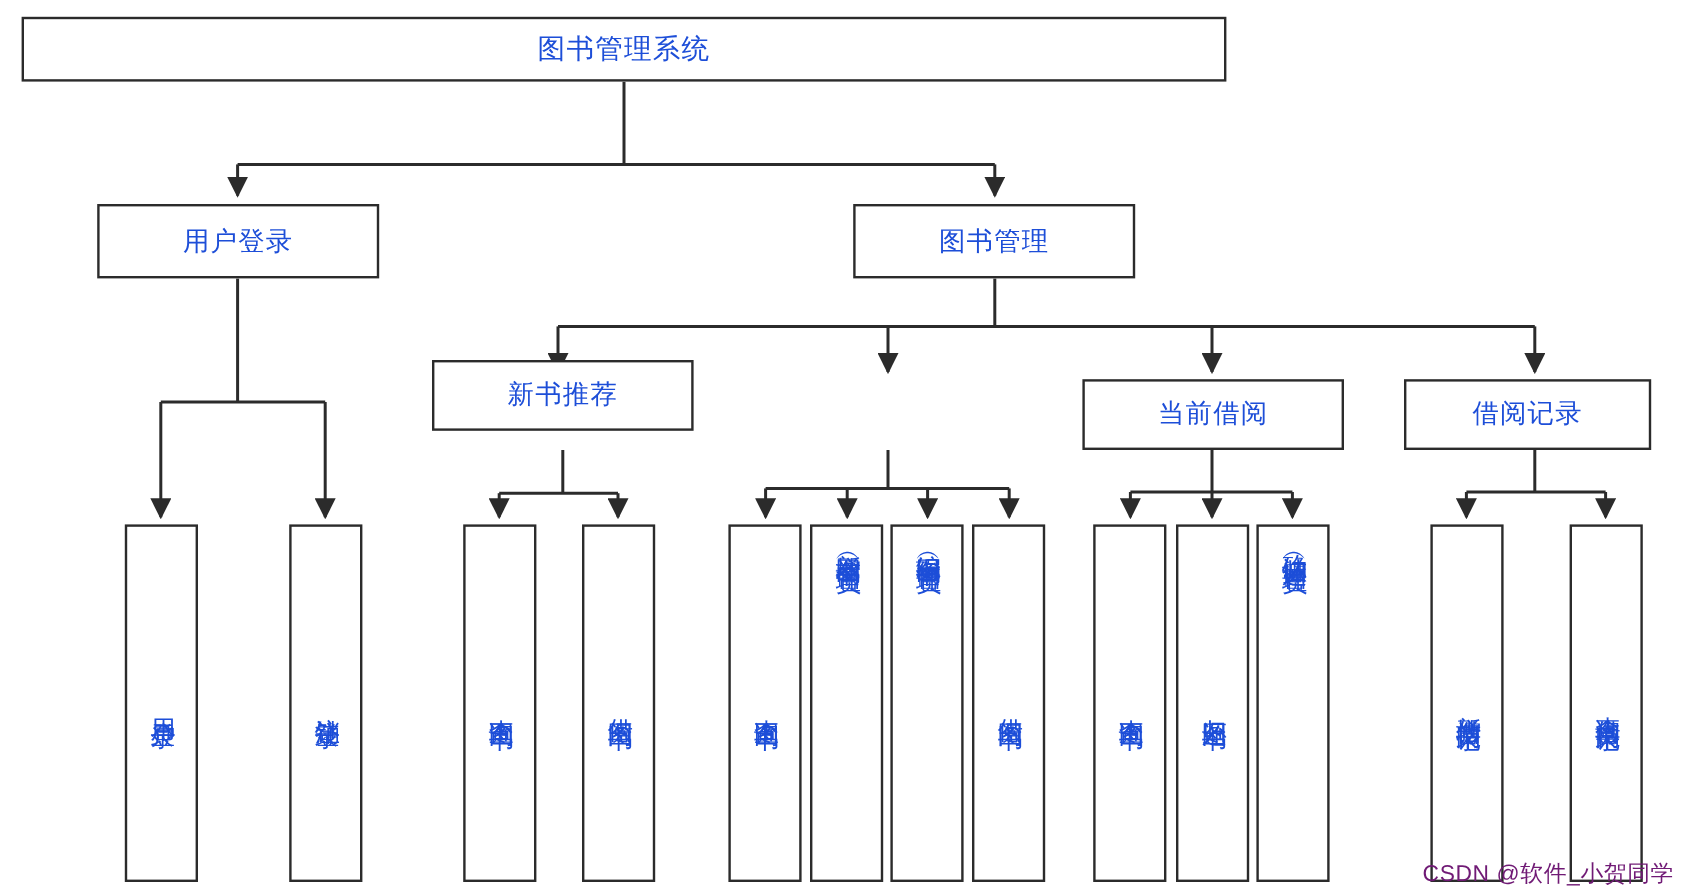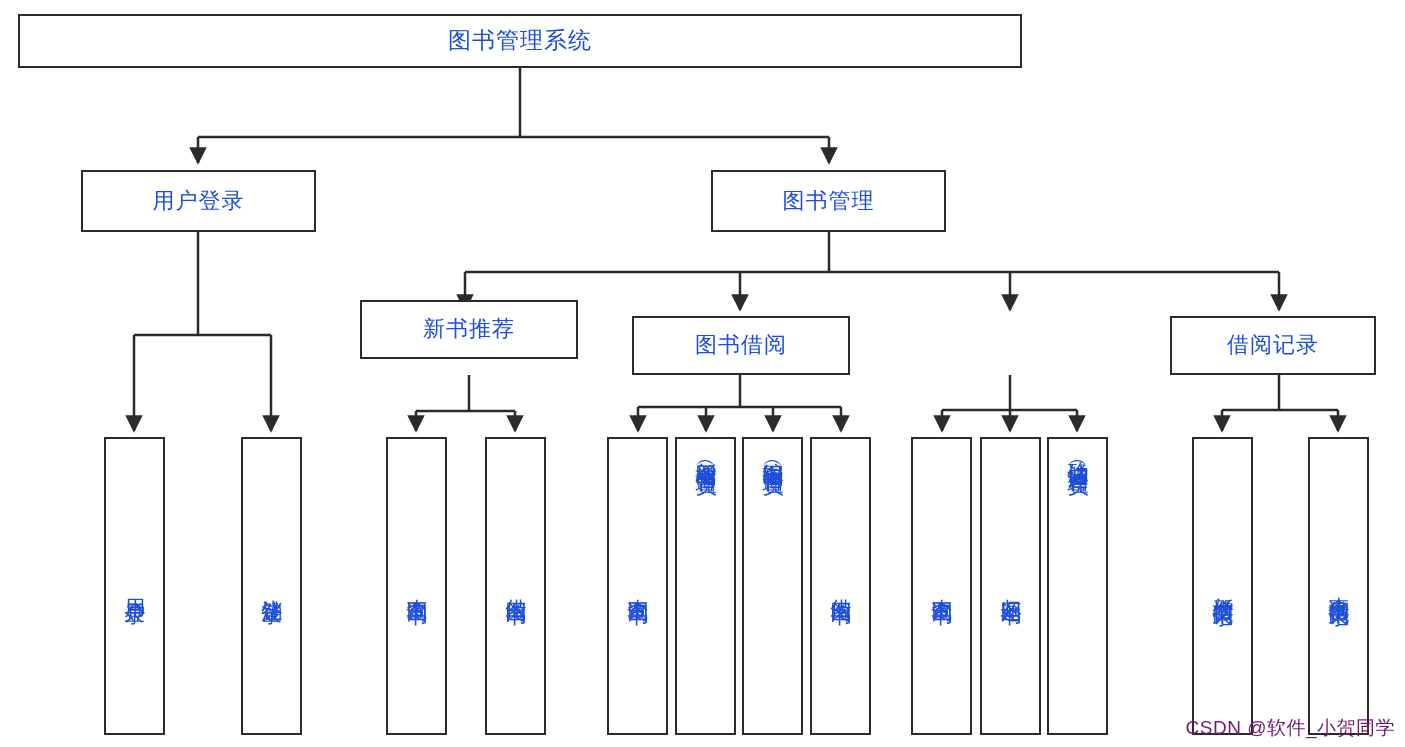--- a/index.html
+++ b/index.html
@@ -124,22 +124,22 @@
   <div class="node node-h" style="left:81px; top:170px; width:235px; height:62px;">
     <span class="label">用户登录</span>
   </div>
   <div class="node node-h" style="left:711px; top:170px; width:235px; height:62px;">
     <span class="label">图书管理</span>
   </div>
 
   <div class="node node-h" style="left:360px; top:300px; width:218px; height:59px;">
     <span class="label">新书推荐</span>
   </div>
-  <div class="node node-h" style="left:632px; top:316px; width:218px; height:59px;">
-    <span class="label">图书借阅</span>
+  <div class="node node-h" style="left:902px; top:316px; width:218px; height:59px;">
+    <span class="label">当前借阅</span>
   </div>
   <div class="node node-h" style="left:1170px; top:316px; width:206px; height:59px;">
     <span class="label">借阅记录</span>
   </div>
 
   <div class="node node-v center-text" style="left:104px; top:437px; width:61px; height:298px;">
     <span class="label">用户登录</span>
   </div>
   <div class="node node-v center-text" style="left:241px; top:437px; width:61px; height:298px;">
     <span class="label">注销登录</span>

